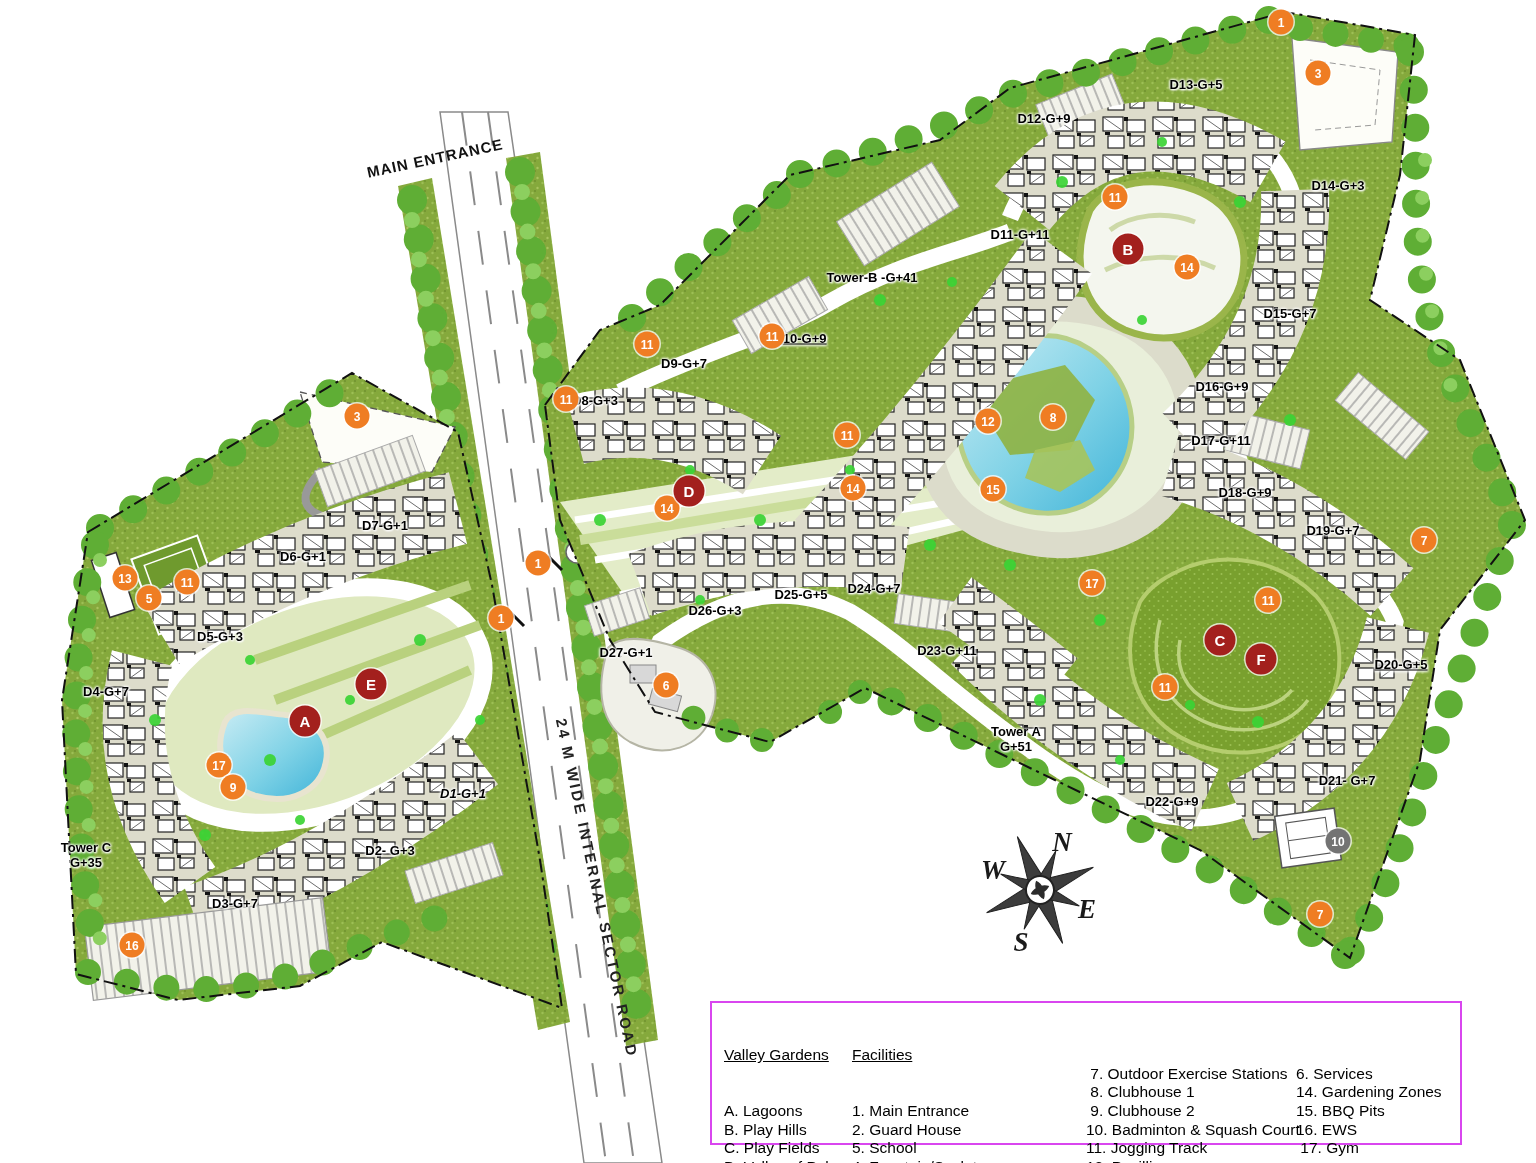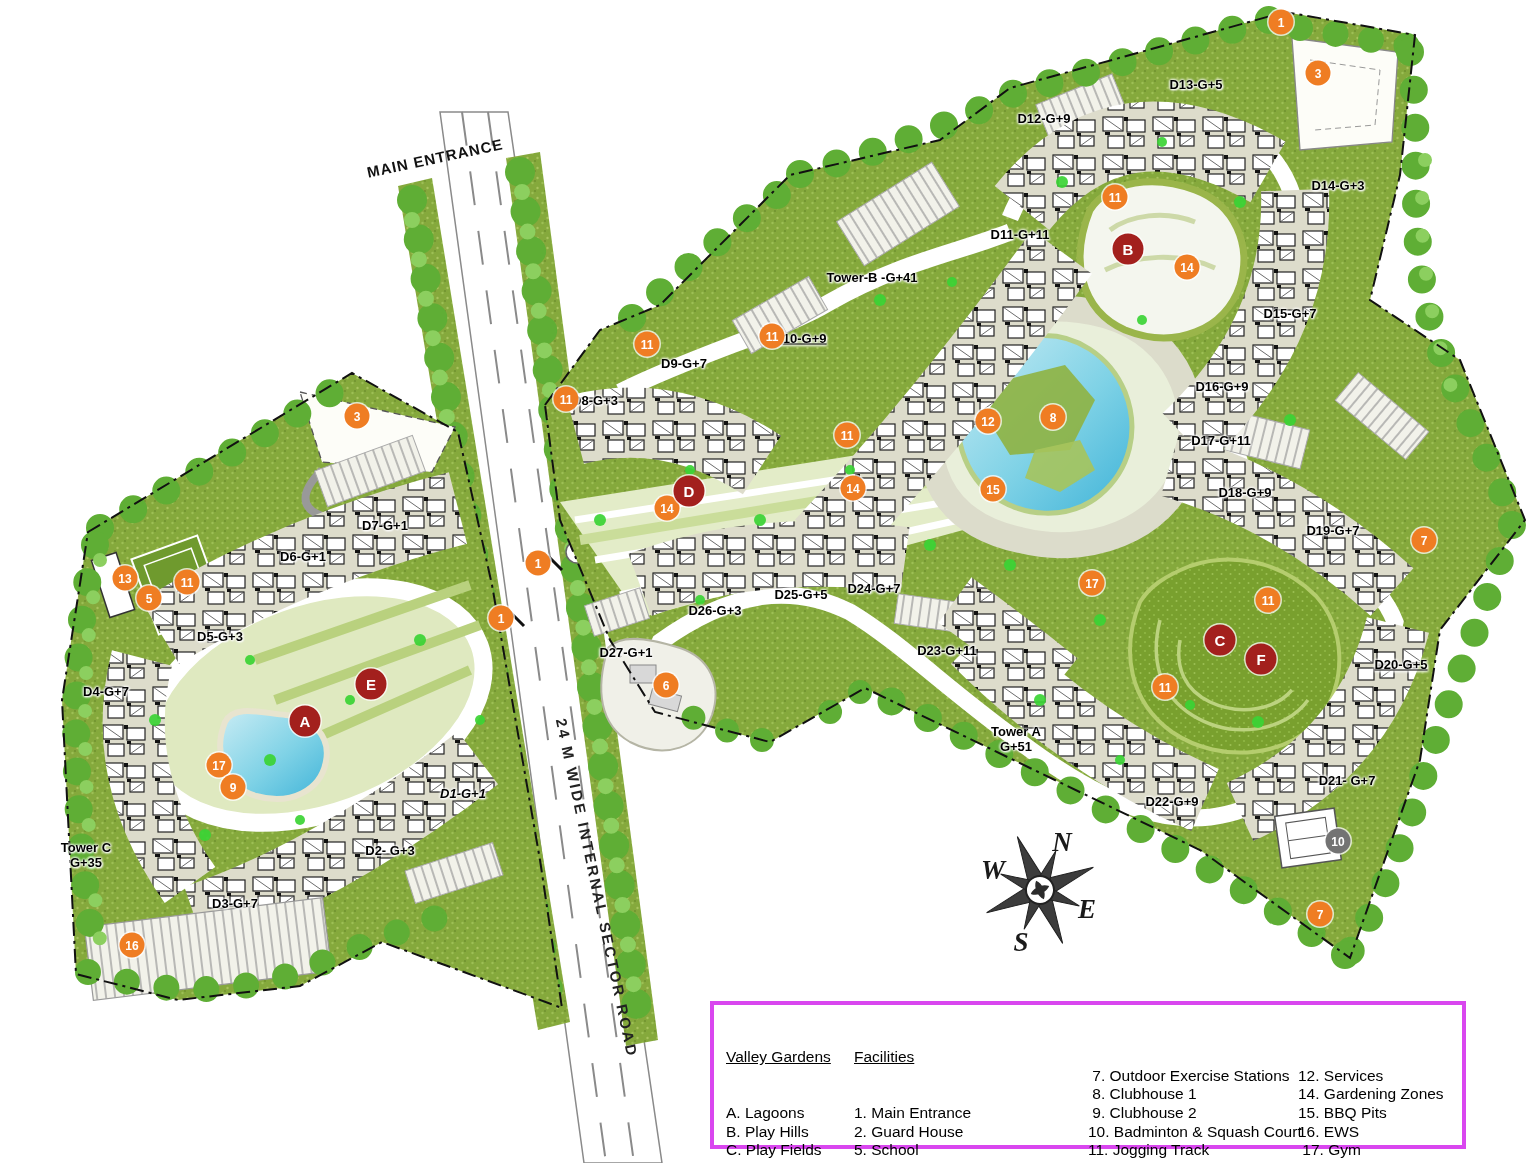--- a/index.html
+++ b/index.html
@@ -19,21 +19,21 @@
            display:flex;align-items:center;justify-content:center;
            box-shadow:0 0 0 1.5px rgba(255,255,255,.75);}
   #main-entrance-label{position:absolute;left:435px;top:158px;transform:translate(-50%,-50%) rotate(-12deg);
            font-size:15px;font-weight:bold;letter-spacing:1px;color:#111;white-space:nowrap;}
   #road-label{position:absolute;left:597px;top:888px;transform:translate(-50%,-50%) rotate(78deg);
            font-size:15px;font-weight:bold;letter-spacing:2.5px;color:#222;white-space:nowrap;}
   .compass-letter{position:absolute;transform:translate(-50%,-50%);font-family:"Liberation Serif",serif;
            font-style:italic;font-weight:bold;font-size:27px;color:#1a1a1a;}
   
   #legend{position:absolute;left:710px;top:1001px;width:748px;height:140px;background:#fff;
-          border:4px solid #d946ef;box-shadow:0 0 0 1px #fff;font-size:15.5px;color:#000;}
+          border:2px solid #d946ef;box-shadow:0 0 0 1px #fff;font-size:15.5px;color:#000;}
   .lg-col{position:absolute;top:6px;white-space:pre;line-height:18.6px;}
   .lg-head{font-weight:normal;text-decoration:underline;margin-bottom:0;}
   #lg-gardens{left:12px;}
   #lg-f1{left:140px;}
   #lg-f2{left:374px;padding-top:18.6px;}
   #lg-f3{left:584px;padding-top:18.6px;}
 </style>
 </head>
 <body>
 
@@ -333,16 +333,16 @@
       <div id="lg-gardens-items"><div>A. Lagoons</div><div>B. Play Hills</div><div>C. Play Fields</div><div>D. Valley of Palms</div></div>
     </div>
     <div class="lg-col" id="lg-f1">
       <div class="lg-head">Facilities</div>
       <div id="lg-f1-items"><div>1. Main Entrance</div><div>2. Guard House</div><div>5. School</div><div>4. Fountain/Sculpture</div></div>
     </div>
     <div class="lg-col" id="lg-f2">
       <div id="lg-f2-items"><div> 7. Outdoor Exercise Stations</div><div> 8. Clubhouse 1</div><div> 9. Clubhouse 2</div><div>10. Badminton &amp; Squash Court</div><div>11. Jogging Track</div><div>12. Pavillions</div></div>
     </div>
     <div class="lg-col" id="lg-f3">
-      <div id="lg-f3-items"><div>12. Services</div><div>14. Gardening Zones</div><div>15. BBQ Pits</div><div>16. EWS</div><div> 17. Gym</div></div>
+      <div id="lg-f3-items"><div>6. Services</div><div>14. Gardening Zones</div><div>15. BBQ Pits</div><div>16. EWS</div><div> 17. Gym</div></div>
     </div>
   </div>
 </div>
 
 </body></html>

